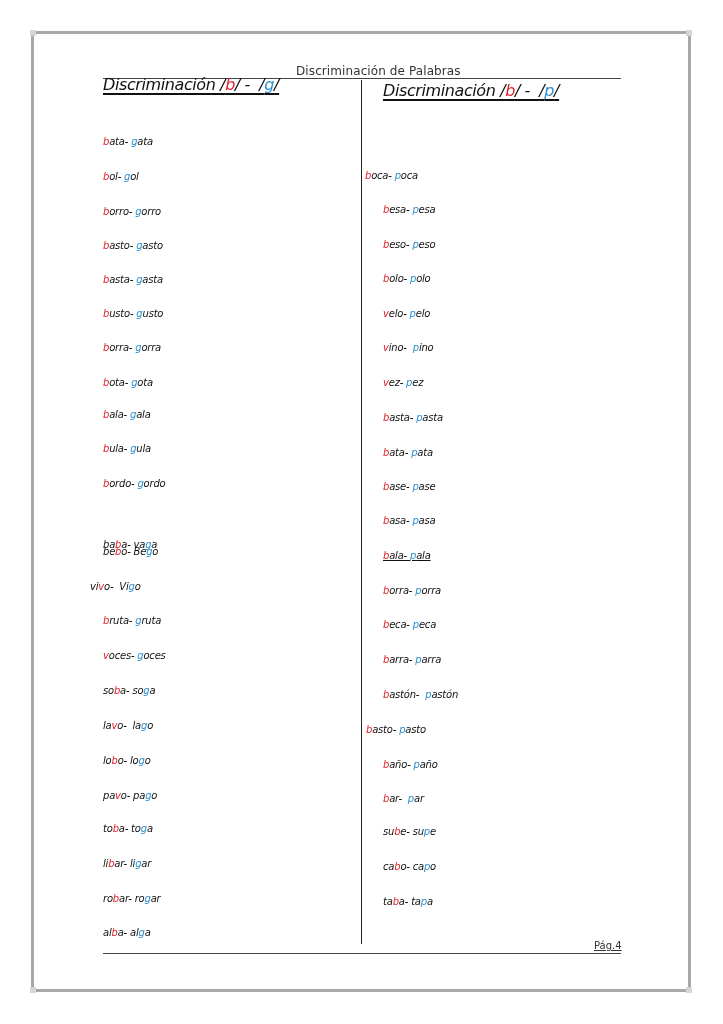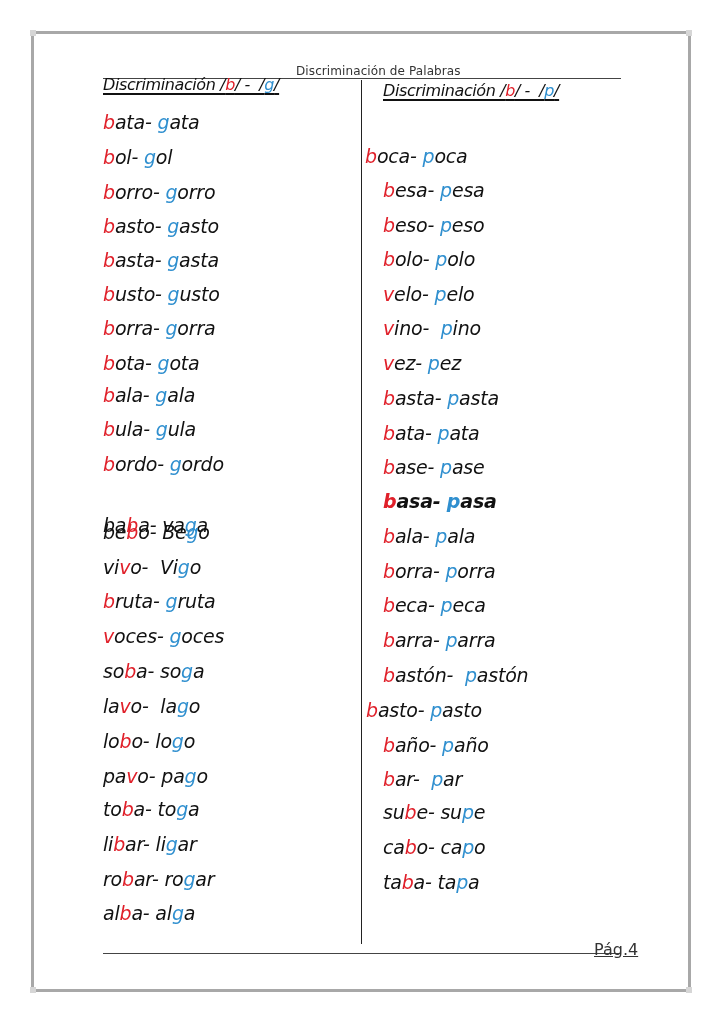--- a/index.html
+++ b/index.html
@@ -18,30 +18,30 @@
   .header-rule {
     position: absolute; left: 103px; top: 78px; width: 518px; height: 1px; background: #444;
   }
   .col-divider {
     position: absolute; left: 361px; top: 80px; width: 1px; height: 864px; background: #222;
   }
   .footer-rule {
     position: absolute; left: 103px; top: 953px; width: 518px; height: 1px; background: #444;
   }
   .page-number {
-    position: absolute; left: 594px; top: 940px; font-size: 16px; color: #333; text-decoration: underline;
+    position: absolute; left: 594px; top: 940px; font-size: 10px; color: #333; text-decoration: underline;
   }
   .section-title {
     position: absolute; font-size: 16px; font-style: italic; color: #111;
     text-decoration: underline; text-underline-offset: 3px; text-decoration-thickness: 2px;
     letter-spacing: -0.4px; white-space: pre;
   }
   .word {
-    position: absolute; font-size: 19px; font-style: italic; color: #111; white-space: pre;
-    line-height: 18px; letter-spacing: -0.2px;
+    position: absolute; font-size: 10px; font-style: italic; color: #111; white-space: pre;
+    line-height: 18px; letter-spacing: -0.2px; margin-top: 20px;
   }
   .b { color: #e0202a; }
   .g { color: #2f8fcf; }
 </style>
 </head>
 <body>
 
 <div class="page-border"></div>
 <div class="corner" style="left:30px;top:30px"></div>
 <div class="corner" style="left:686px;top:30px"></div>
@@ -63,21 +63,21 @@
     <div class="word" style="left: 103px; top: 217px;"><span></span><span class="b">b</span><span>asto- </span><span class="g">g</span><span>asto</span></div>
     <div class="word" style="left: 103px; top: 251px;"><span></span><span class="b">b</span><span>asta- </span><span class="g">g</span><span>asta</span></div>
     <div class="word" style="left: 103px; top: 285px;"><span></span><span class="b">b</span><span>usto- </span><span class="g">g</span><span>usto</span></div>
     <div class="word" style="left: 103px; top: 319px;"><span></span><span class="b">b</span><span>orra- </span><span class="g">g</span><span>orra</span></div>
     <div class="word" style="left: 103px; top: 354px;"><span></span><span class="b">b</span><span>ota- </span><span class="g">g</span><span>ota</span></div>
     <div class="word" style="left: 103px; top: 386px;"><span></span><span class="b">b</span><span>ala- </span><span class="g">g</span><span>ala</span></div>
     <div class="word" style="left: 103px; top: 420px;"><span></span><span class="b">b</span><span>ula- </span><span class="g">g</span><span>ula</span></div>
     <div class="word" style="left: 103px; top: 455px;"><span></span><span class="b">b</span><span>ordo- </span><span class="g">g</span><span>ordo</span></div>
     <div class="word" style="left: 103px; top: 516px;"><span>ba</span><span class="b">b</span><span>a- va</span><span class="g">g</span><span>a</span></div>
     <div class="word" style="left: 103px; top: 523px;"><span>be</span><span class="b">b</span><span>o- Be</span><span class="g">g</span><span>o</span></div>
-    <div class="word" style="left: 103px; top: 558px;"><span>vi</span><span class="b">v</span><span>o-  Vi</span><span class="g">g</span><span>o</span></div>
+    <div class="word" style="left: 90px; top: 558px;"><span>vi</span><span class="b">v</span><span>o-  Vi</span><span class="g">g</span><span>o</span></div>
     <div class="word" style="left: 103px; top: 592px;"><span></span><span class="b">b</span><span>ruta- </span><span class="g">g</span><span>ruta</span></div>
     <div class="word" style="left: 103px; top: 627px;"><span></span><span class="b">v</span><span>oces- </span><span class="g">g</span><span>oces</span></div>
     <div class="word" style="left: 103px; top: 662px;"><span>so</span><span class="b">b</span><span>a- so</span><span class="g">g</span><span>a</span></div>
     <div class="word" style="left: 103px; top: 697px; text-align: center;"><span>la</span><span class="b">v</span><span>o-  la</span><span class="g">g</span><span>o</span></div>
     <div class="word" style="left: 103px; top: 732px;"><span>lo</span><span class="b">b</span><span>o- lo</span><span class="g">g</span><span>o</span></div>
     <div class="word" style="left: 103px; top: 767px;"><span>pa</span><span class="b">v</span><span>o- pa</span><span class="g">g</span><span>o</span></div>
     <div class="word" style="left: 103px; top: 800px;"><span>to</span><span class="b">b</span><span>a- to</span><span class="g">g</span><span>a</span></div>
     <div class="word" style="left: 103px; top: 835px;"><span>li</span><span class="b">b</span><span>ar- li</span><span class="g">g</span><span>ar</span></div>
     <div class="word" style="left: 103px; top: 870px;"><span>ro</span><span class="b">b</span><span>ar- ro</span><span class="g">g</span><span>ar</span></div>
     <div class="word" style="left: 103px; top: 904px;"><span>al</span><span class="b">b</span><span>a- al</span><span class="g">g</span><span>a</span></div>
@@ -86,22 +86,22 @@
     <div class="word" style="left: 365px; top: 147px;"><span></span><span class="b">b</span><span>oca- </span><span class="g">p</span><span>oca</span></div>
     <div class="word" style="left: 383px; top: 181px;"><span></span><span class="b">b</span><span>esa- </span><span class="g">p</span><span>esa</span></div>
     <div class="word" style="left: 383px; top: 216px;"><span></span><span class="b">b</span><span>eso- </span><span class="g">p</span><span>eso</span></div>
     <div class="word" style="left: 383px; top: 250px;"><span></span><span class="b">b</span><span>olo- </span><span class="g">p</span><span>olo</span></div>
     <div class="word" style="left: 383px; top: 285px;"><span></span><span class="b">v</span><span>elo- </span><span class="g">p</span><span>elo</span></div>
     <div class="word" style="left: 383px; top: 319px;"><span></span><span class="b">v</span><span>ino-  </span><span class="g">p</span><span>ino</span></div>
     <div class="word" style="left: 383px; top: 354px;"><span></span><span class="b">v</span><span>ez- </span><span class="g">p</span><span>ez</span></div>
     <div class="word" style="left: 383px; top: 389px;"><span></span><span class="b">b</span><span>asta- </span><span class="g">p</span><span>asta</span></div>
     <div class="word" style="left: 383px; top: 424px;"><span></span><span class="b">b</span><span>ata- </span><span class="g">p</span><span>ata</span></div>
     <div class="word" style="left: 383px; top: 458px;"><span></span><span class="b">b</span><span>ase- </span><span class="g">p</span><span>ase</span></div>
-    <div class="word" style="left: 383px; top: 492px; font-weight: bold;"><span></span><span class="b">b</span><span>asa- </span><span class="g">p</span><span>asa</span></div>
-    <div class="word" style="left: 383px; top: 527px;"><span></span><span class="b">b</span><span>ala- </span><span class="g">p</span><span>ala</span></div>
+    <div class="word" style="left: 383px; top: 492px;"><span></span><span class="b">b</span><span>asa- </span><span class="g">p</span><span>asa</span></div>
+    <div class="word" style="left: 383px; top: 527px; text-decoration: underline;"><span></span><span class="b">b</span><span>ala- </span><span class="g">p</span><span>ala</span></div>
     <div class="word" style="left: 383px; top: 562px;"><span></span><span class="b">b</span><span>orra- </span><span class="g">p</span><span>orra</span></div>
     <div class="word" style="left: 383px; top: 596px;"><span></span><span class="b">b</span><span>eca- </span><span class="g">p</span><span>eca</span></div>
     <div class="word" style="left: 383px; top: 631px;"><span></span><span class="b">b</span><span>arra- </span><span class="g">p</span><span>arra</span></div>
     <div class="word" style="left: 383px; top: 666px;"><span></span><span class="b">b</span><span>astón-  </span><span class="g">p</span><span>astón</span></div>
     <div class="word" style="left: 366px; top: 701px;"><span></span><span class="b">b</span><span>asto- </span><span class="g">p</span><span>asto</span></div>
     <div class="word" style="left: 383px; top: 736px;"><span></span><span class="b">b</span><span>año- </span><span class="g">p</span><span>año</span></div>
     <div class="word" style="left: 383px; top: 770px;"><span></span><span class="b">b</span><span>ar-  </span><span class="g">p</span><span>ar</span></div>
     <div class="word" style="left: 383px; top: 803px;"><span>su</span><span class="b">b</span><span>e- su</span><span class="g">p</span><span>e</span></div>
     <div class="word" style="left: 383px; top: 838px;"><span>ca</span><span class="b">b</span><span>o- ca</span><span class="g">p</span><span>o</span></div>
     <div class="word" style="left: 383px; top: 873px;"><span>ta</span><span class="b">b</span><span>a- ta</span><span class="g">p</span><span>a</span></div>

